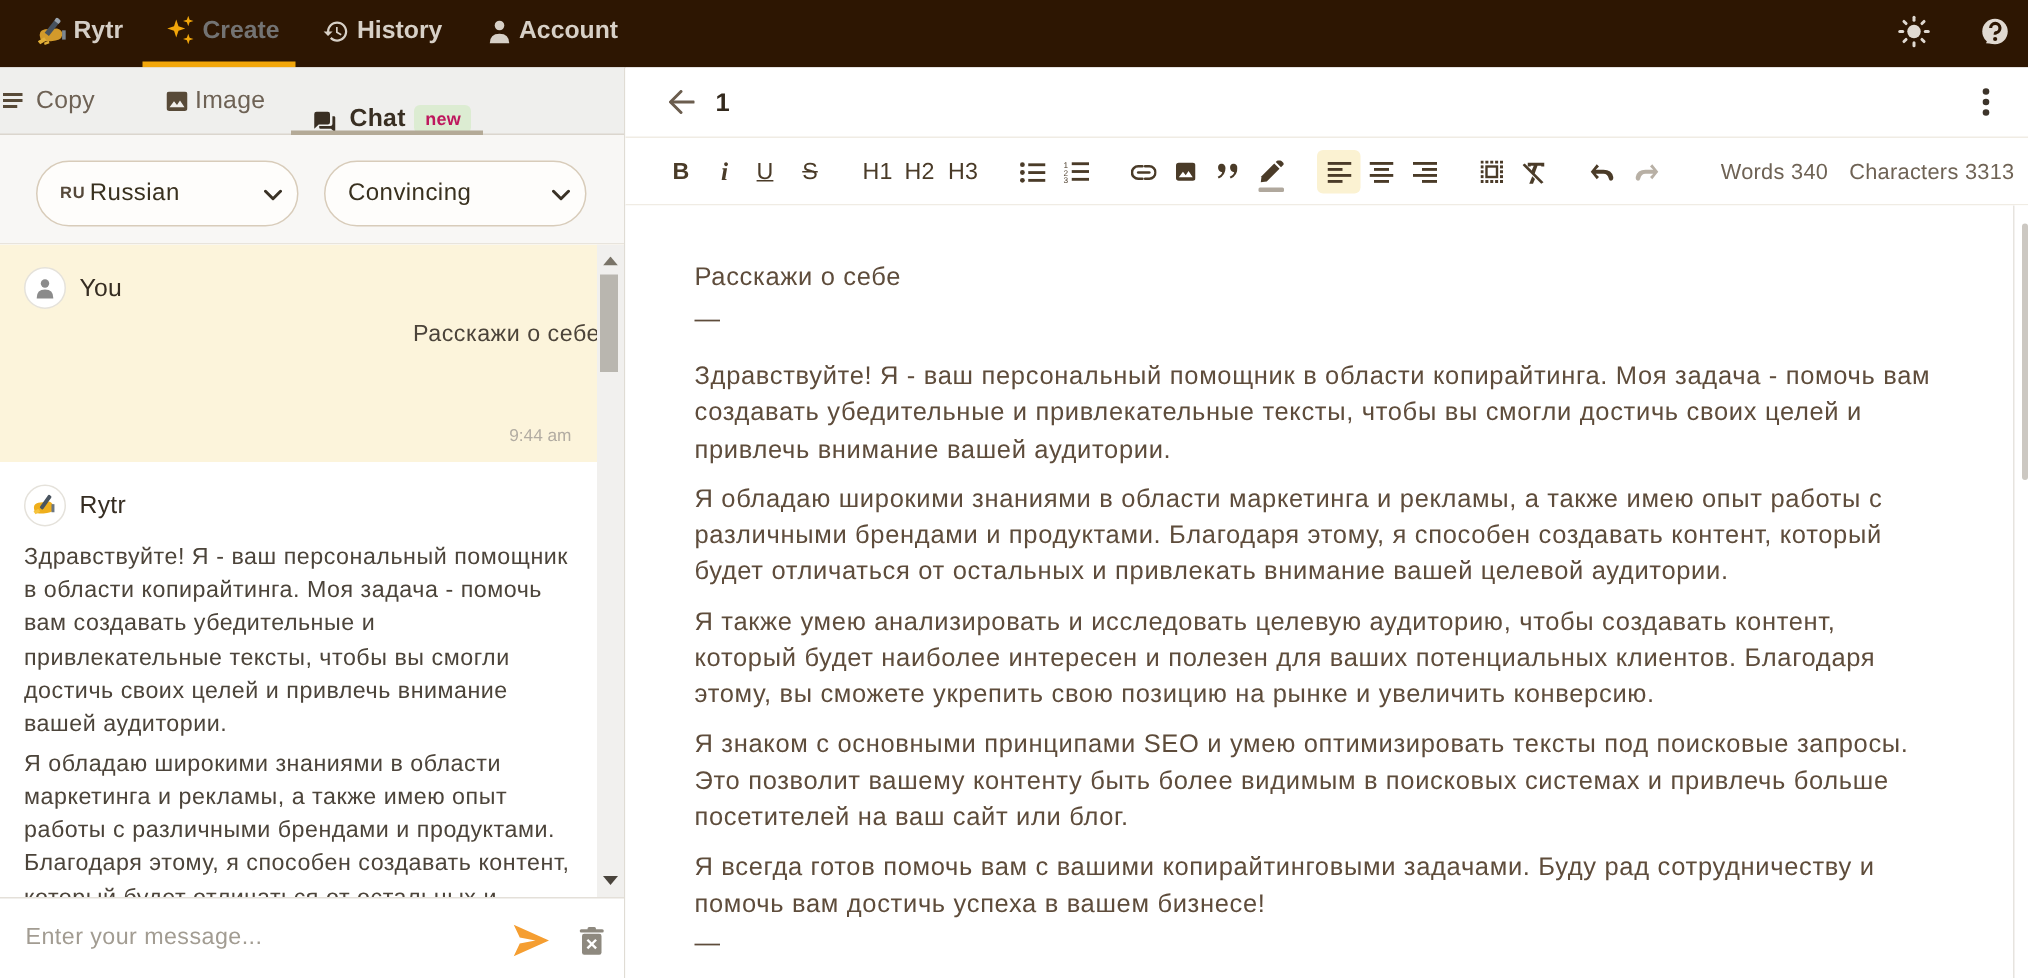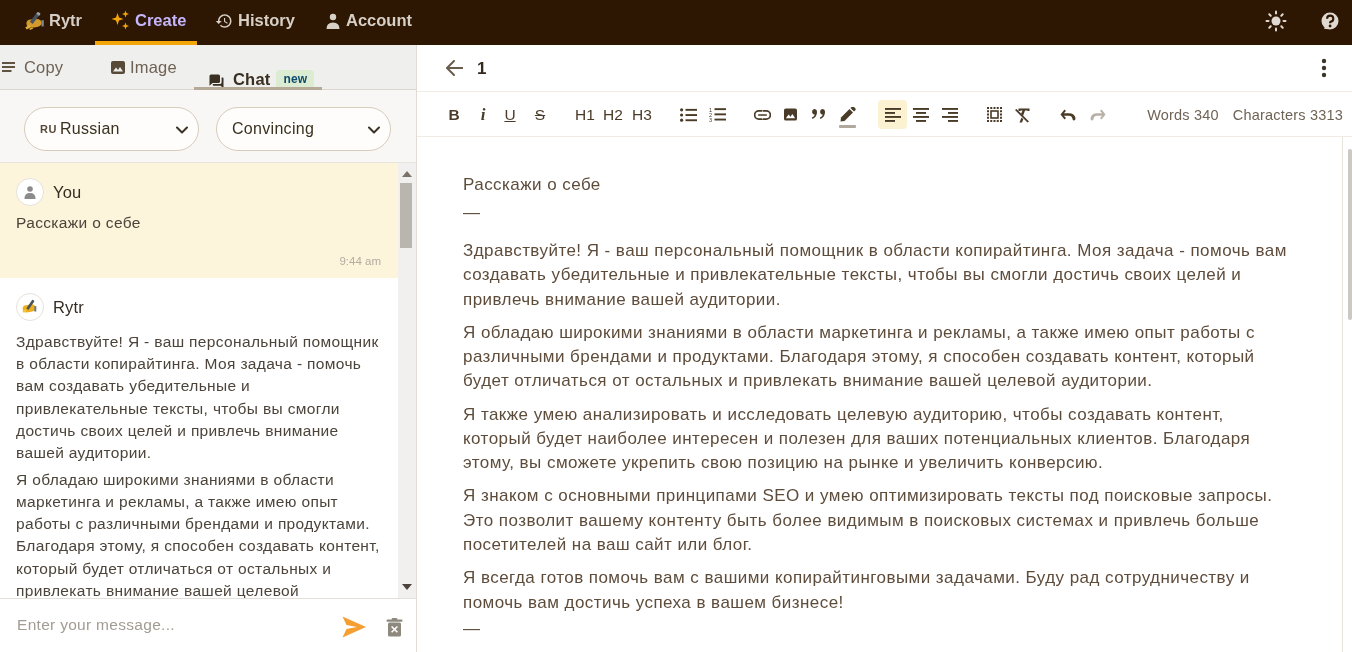--- a/index.html
+++ b/index.html
@@ -8,27 +8,27 @@
 .abs{position:absolute;}
 
 #nav{position:absolute;left:0;top:0;width:1352px;height:45px;background:#2d1602;}
 #nav .item{position:absolute;top:0;height:45px;display:flex;align-items:center;color:#d7d0c7;font-size:16.5px;font-weight:700;letter-spacing:0;padding-bottom:4px;}
 #createbar{position:absolute;left:95px;top:41px;width:102px;height:4px;background:#f2a60a;}
 
 #side{position:absolute;left:0;top:45px;width:417px;height:607px;background:#fff;border-right:1px solid #e0dcd4;}
 #tabs{position:absolute;left:0;top:0;width:416px;height:45px;background:#efefed;border-bottom:1px solid #dbd6ce;}
 .tab{position:absolute;top:0;height:44px;display:flex;align-items:center;font-size:16.5px;font-weight:400;color:#6e6255;letter-spacing:.2px;}
 #chatbar{position:absolute;left:194px;top:42px;width:128px;height:3px;background:#b4aa97;}
-.badge{display:inline-block;background:#dcecd2;color:#0c4a6e;font-size:12px;font-weight:700;padding:2px 7px 3px;border-radius:4px;margin-left:6px;letter-spacing:.2px;}
+.badge{display:inline-block;background:#dcecd2;color:#be185d;font-size:12px;font-weight:700;padding:2px 7px 3px;border-radius:4px;margin-left:6px;letter-spacing:.2px;}
 #controls{position:absolute;left:0;top:45px;width:416px;height:73px;background:#f8f7f5;border-bottom:1px solid #e8e4dc;padding-left:12px;}
 .pill{position:absolute;top:17px;height:44px;background:#fefdfb;border:1px solid #d8ccba;border-radius:22px;display:flex;align-items:center;color:#39311f;font-size:16px;font-weight:400;letter-spacing:.3px;}
 
 #chat{position:absolute;left:0;top:118px;width:416px;height:435px;background:#fff;overflow:hidden;}
 .msg{position:relative;padding:15px 16px 0;}
-.msg.you{background:#fcf4db;height:115px;}
+.msg.you{background:#fcf4db;height:145px;text-align:right;}
 .mhead{display:flex;align-items:center;height:28px;}
 .avatar{width:28px;height:28px;border-radius:50%;background:#fff;border:1px solid #e5e2db;display:flex;align-items:center;justify-content:center;}
 .mname{margin-left:9px;font-size:16.5px;font-weight:400;color:#362d22;letter-spacing:.2px;}
 .mtext{font-size:15.5px;line-height:22.2px;color:#4c443a;letter-spacing:.35px;}
 .time{position:absolute;right:35px;bottom:11px;font-size:11.5px;color:#b2aca2;}
 #sb{position:absolute;left:398px;top:0px;width:18px;height:435px;background:#f1f0ee;}
 #sbthumb{position:absolute;left:2px;top:20px;width:12px;height:65px;background:#b9b6af;}
 #chatinput{position:absolute;left:0;top:553px;width:416px;height:54px;background:#fff;border-top:1px solid #e4e0d9;}
 #chatinput .ph{position:absolute;left:17px;top:17px;font-size:15.5px;color:#a29c92;letter-spacing:.3px;}
 
@@ -54,21 +54,21 @@
       <svg width="21" height="19" viewBox="0 0 21 19">
         <path d="M3 15 Q0.8 9.5 6 8.5 L14 8 Q18 9 17.5 12.5 Q17 16 10 16.5 Q4.5 16.8 3 15Z" fill="#d29a2b"></path>
         <path d="M1.2 16.5 L5.5 13.8 L7 16 L2.8 18.5Z" fill="#e2af38"></path>
         <path d="M5.3 17.5 L8.5 16.2 L9 17.8 L5.8 19Z" fill="#e2af38"></path>
         <path d="M12.2 2.6 L15 4.8 L8.6 13 L5.8 10.8Z" fill="#47525e"></path>
         <path d="M13.1 1.4 Q13.8 0.5 14.8 1.2 L15.9 2.1 Q16.9 2.9 16.1 3.8 L15 5 L12.2 2.8Z" fill="#99a3ad"></path>
         <rect x="17.4" y="9.2" width="2.4" height="6.2" fill="#7d8791"></rect>
       </svg>
       <span style="margin-left:4px;color:#d5cec6;">Rytr</span>
     </div>
-  <div class="item" style="left:111px;color:#c4b5fd;justify-content:flex-end;">
+  <div class="item" style="left:111px;color:#737373;justify-content:flex-end;">
       <svg width="19" height="21" viewBox="0 0 19 21" fill="#f2a60a">
         <path d="M6.5 3 L8 7.5 L12.5 9 L8 10.5 L6.5 15 L5 10.5 L0.5 9 L5 7.5Z"></path>
         <path d="M14.5 0.5 L15.4 3.1 L18 4 L15.4 4.9 L14.5 7.5 L13.6 4.9 L11 4 L13.6 3.1Z"></path>
         <path d="M14.5 12.5 L15.4 15.1 L18 16 L15.4 16.9 L14.5 19.5 L13.6 16.9 L11 16 L13.6 15.1Z"></path>
       </svg>
       <span style="margin-left:5px;">Create</span>
     </div>
   <div class="item" style="left:215px;">
       <svg width="18" height="18" viewBox="0 0 24 24" fill="#d7d0c7">
         <path d="M13 3c-4.97 0-9 4.03-9 9H1l3.89 3.89.07.14L9 12H6c0-3.87 3.13-7 7-7s7 3.13 7 7-3.13 7-7 7c-1.93 0-3.68-.79-4.94-2.06l-1.42 1.42C8.27 19.99 10.51 21 13 21c4.97 0 9-4.03 9-9s-4.03-9-9-9zm-1 5v5l4.28 2.54.72-1.21-3.5-2.08V8H12z"></path>

